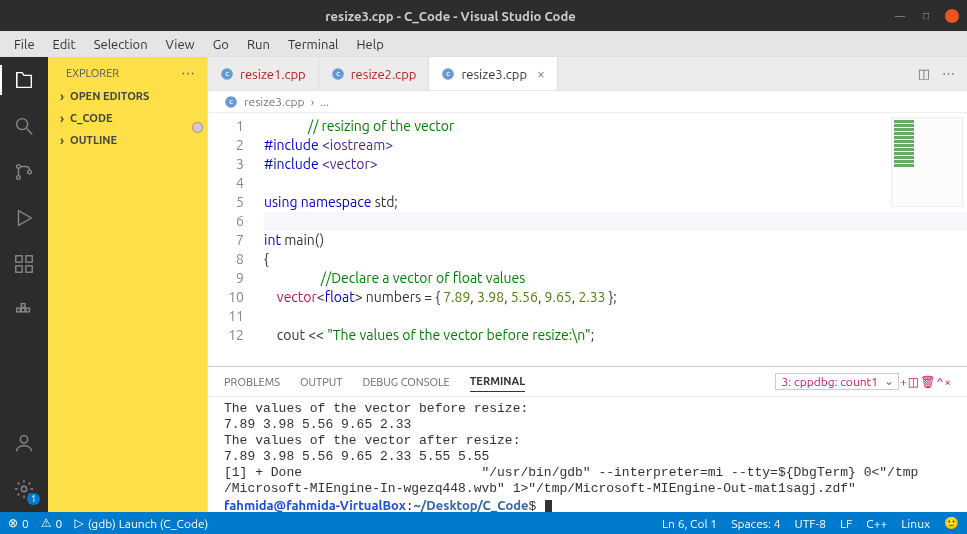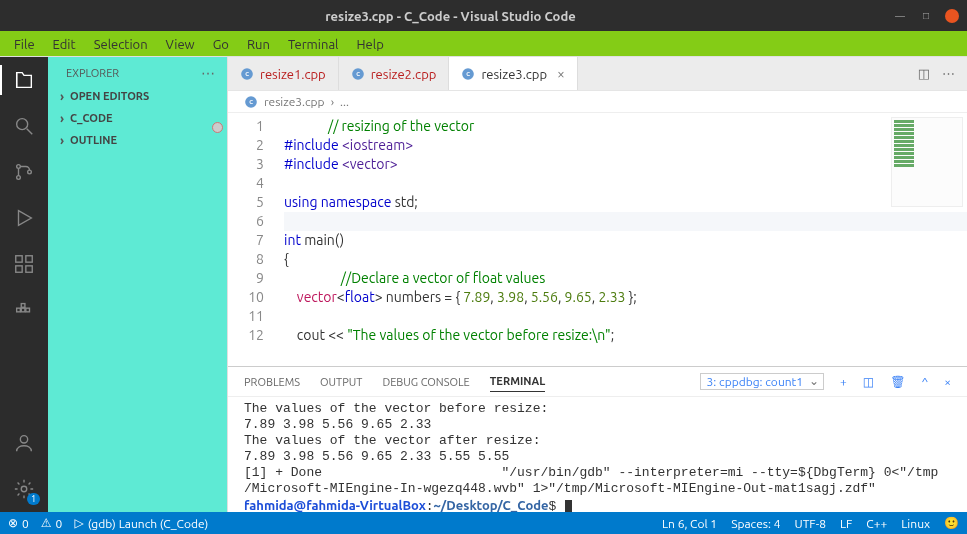--- a/index.html
+++ b/index.html
@@ -2,31 +2,31 @@
 <html><head>
 <meta charset="utf-8">
 <style>
 * { margin:0; padding:0; box-sizing:border-box; font-family: Ubuntu, "Segoe UI", Arial, sans-serif; }
 body { width:967px; height:534px; background:#fff; overflow:hidden; display:flex; flex-direction:column; font-size:13px; color:#333; }
 .titlebar { height:31px; background:#2d2d2d; color:#ddd; display:flex; align-items:center; padding:0 8px; }
 .titlebar .title { flex:1; text-align:center; font-size:13px; font-weight:bold; color:#ccc; }
 .titlebar .winbtns { display:flex; gap:12px; align-items:center; }
 .winbtn { width:14px; height:14px; border-radius:50%; display:flex; align-items:center; justify-content:center; font-size:10px; }
 .winbtn.close { background:#e95420; }
-.menubar { height:26px; background:#84cc16; border-bottom:1px solid #e0e0e0; display:flex; align-items:center; padding:0 6px; gap:2px; font-size:13px; }
+.menubar { height:26px; background:#e5e5e5; border-bottom:1px solid #e0e0e0; display:flex; align-items:center; padding:0 6px; gap:2px; font-size:13px; }
 .menubar span { padding:3px 8px; cursor:default; }
 .main { flex:1; display:flex; min-height:0; }
 .activitybar { width:48px; background:#2c2c2c; display:flex; flex-direction:column; align-items:center; padding-top:10px; gap:20px; position:relative; }
 .activityicon { width:26px; height:26px; display:flex; align-items:center; justify-content:center; color:#888; position:relative; }
 .activityicon.active { color:#fff; }
 .activityicon.active::before { content:""; position:absolute; left:-11px; top:-2px; width:2px; height:30px; background:#fff; }
 .activityicon svg { width:22px; height:22px; fill:none; stroke:currentColor; stroke-width:1.5; }
 .activity-bottom { margin-top:auto; margin-bottom:10px; display:flex; flex-direction:column; gap:20px; align-items:center; }
 .badge { position:absolute; bottom:-3px; right:-3px; background:#007acc; color:#fff; font-size:9px; border-radius:7px; padding:0 4px; line-height:12px; }
-.sidebar { width:180px; background:#5eead4; border-right:1px solid #e0e0e0; display:flex; flex-direction:column; font-size:11px; }
+.sidebar { width:160px; background:#fde047; border-right:1px solid #e0e0e0; display:flex; flex-direction:column; font-size:11px; }
 .sidebar-header { display:flex; justify-content:space-between; align-items:center; padding:8px 12px 4px 18px; color:#555; font-size:11px; }
 .sidebar-section { padding:4px 0 4px 8px; font-size:11px; font-weight:bold; color:#444; display:flex; align-items:center; gap:2px; cursor:pointer; }
 .chev { font-size:13px; width:12px; display:inline-block; text-align:center; color:#555; }
 .editor-area { flex:1; display:flex; flex-direction:column; min-width:0; }
 .tabs { height:34px; background:#ececec; display:flex; align-items:stretch; border-bottom:1px solid #e5e5e5; }
 .tab { display:flex; align-items:center; padding:0 12px; gap:6px; font-size:13px; color:#b91c1c; border-right:1px solid #ddd; background:#ececec; cursor:pointer; }
 .tab.active { background:#fff; color:#333; }
 .tab .close { font-size:14px; color:#777; margin-left:4px; }
 .tab-actions { margin-left:auto; display:flex; align-items:center; gap:12px; padding:0 12px; color:#666; }
 .breadcrumb { height:22px; display:flex; align-items:center; padding:0 16px; font-size:12px; color:#777; gap:6px; border-bottom:1px solid #eee; }
@@ -43,21 +43,21 @@
 .c-type { color:#be185d; }
 .c-include { color:#4c1d95; }
 .c-string { color:#008000; }
 .c-num { color:#4d7c0f; }
 .minimap { position:absolute; right:4px; top:4px; width:72px; height:90px; background:#fcfcfc; border:1px solid #eee; overflow:hidden; font-size:2px; line-height:3px; color:#9ab; padding:2px;}
 .minimap div { height:3px; background:linear-gradient(to right,#6a6 0 30%,transparent 30%); margin-bottom:1px;}
 .panel { height:146px; border-top:1px solid #ccc; display:flex; flex-direction:column; background:#fff; }
 .panel-tabs { height:30px; display:flex; align-items:center; padding:0 16px; gap:20px; font-size:11px; color:#666; border-bottom:1px solid #eee; }
 .panel-tabs .ptab { padding:4px 0; cursor:pointer; }
 .panel-tabs .ptab.active { color:#333; border-bottom:1px solid #333; font-weight:bold; }
-.panel-right { margin-left:auto; display:flex; align-items:center; gap:16px; font-size:12px; color:#3b82f6; }
+.panel-right { margin-left:auto; display:flex; align-items:center; gap:1px; font-size:12px; color:#be185d; }
 .pselect { border:1px solid #ccc; padding:1px 20px 1px 6px; font-size:12px; background:#fff; position:relative; }
 .pselect::after{ content:"⌄"; position:absolute; right:4px; top:0; color:#777;}
 .terminal-body { flex:1; padding:4px 16px; font-family:"Consolas","Courier New",monospace; font-size:13px; line-height:16px; color:#333; white-space:pre-wrap; overflow:hidden; }
 .term-green { color:#1d4ed8; font-weight:bold; }
 .term-blue { color:#3465a4; font-weight:bold; }
 .term-cursor { display:inline-block; width:7px; height:14px; background:#333; vertical-align:text-bottom; margin-left:1px;}
 .statusbar { height:22px; background:#007acc; color:#fff; display:flex; align-items:center; font-size:12px; padding:0 8px; gap:12px; }
 .statusbar .right { margin-left:auto; display:flex; gap:14px; }
 .sbitem { display:flex; align-items:center; gap:4px; cursor:pointer; }
 .ficon-cpp { display:inline-flex; width:14px; height:14px; align-items:center; justify-content:center; }

